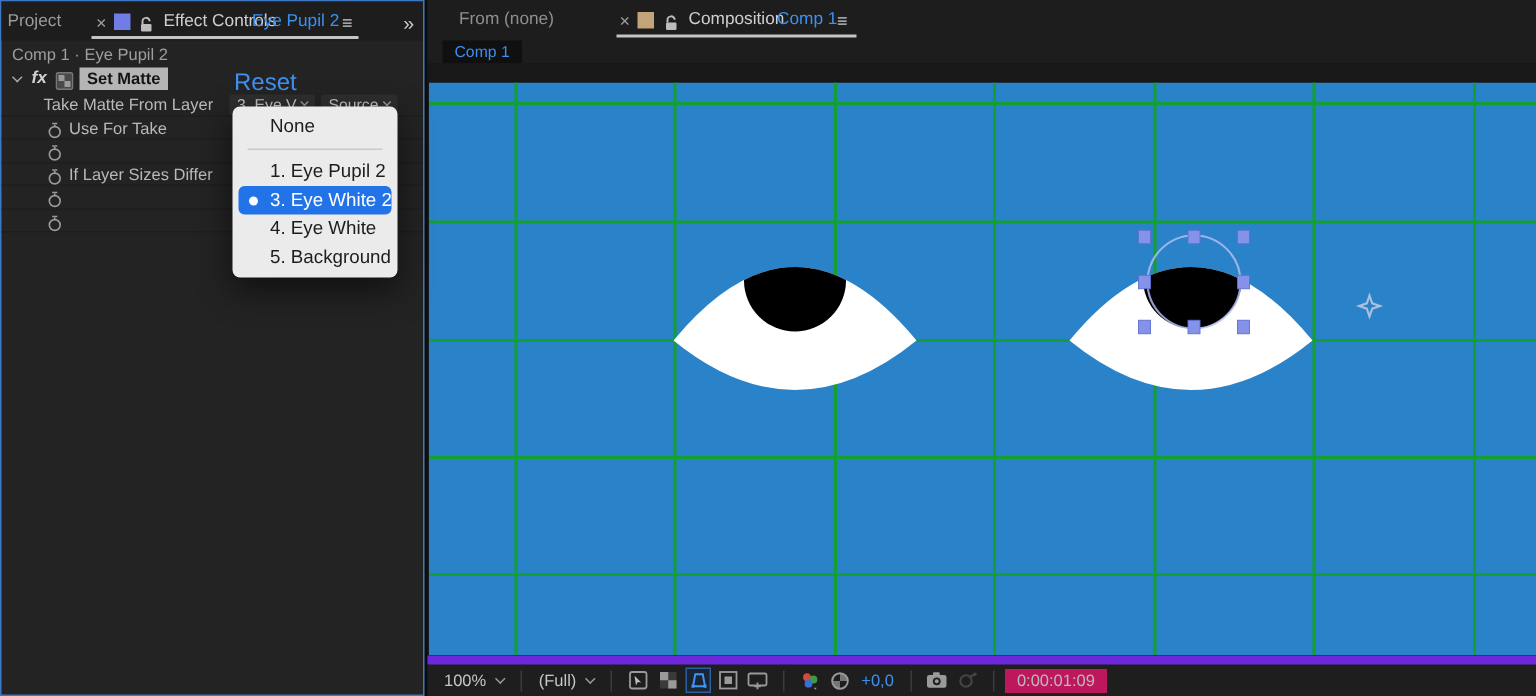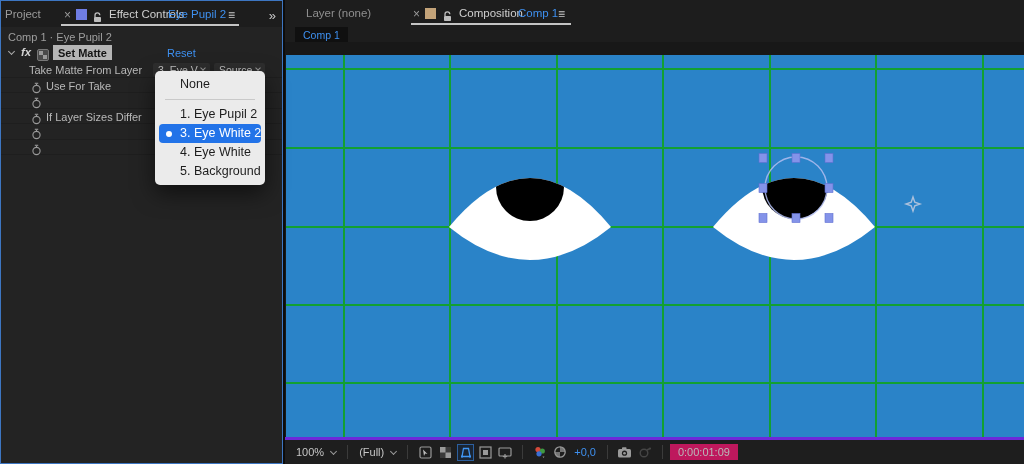--- a/index.html
+++ b/index.html
@@ -21,21 +21,21 @@
   .breadcrumb { position:absolute; left:7px; top:30px; font-size:11px; color:#9e9e9e; }
 
   .fxrow { position:absolute; left:0; top:44px; height:17px; width:100%; }
   .chev { display:inline-block; width:5px; height:5px; border-right:1.5px solid #aaa;
           border-bottom:1.5px solid #aaa; transform:rotate(45deg); }
   .fxrow .chev { position:absolute; left:8px; top:4px; }
   .fx-label { position:absolute; left:20px; top:1px; color:#d2d2d2; font-size:11.5px; font-style:italic; font-weight:bold; }
   .effect-ic { position:absolute; left:36px; top:2px; }
   .setmatte-box { position:absolute; left:52px; top:0; background:#b5b5b5; color:#141414;
                   font-size:11px; font-weight:bold; padding:1.5px 5px; }
-  .reset-link { position:absolute; left:166px; top:2px; font-size:11px; color:#3e90f0; }
+  .reset-link { position:absolute; left:155px; top:2px; font-size:16px; color:#3e90f0; }
 
   #param-rows { position:absolute; left:0; top:61px; right:0; }
   .prow { position:relative; height:15.5px; border-bottom:1px solid #1e1e1e; }
   .prow .sw { position:absolute; left:30px; top:2px; }
   .prow .plabel { position:absolute; left:45px; top:2px; font-size:11px; color:#b9b9b9; white-space:nowrap; }
   .prow.noSw .plabel { left:28px; }
   .valbox { position:absolute; top:1px; height:13.5px; background:#2e2e2e; border-radius:2px;
             color:#c3c3c3; font-size:10.5px; padding:1px 14px 0 5px; white-space:nowrap; overflow:hidden; }
   .valbox .chev { position:absolute; right:5px; top:3px; width:4px; height:4px; border-color:#9a9a9a; }
   .vb1 { left:152px; width:57px; } .vb2 { left:213px; width:51px; }
@@ -53,21 +53,21 @@
   #right-panel { left:285px; width:739px; background:#181818; }
   #right-panel .tabbar { height:26px; }
   .subtabrow { position:absolute; left:0; right:0; top:26px; height:16px; background:#1d1d1d; }
   .subtab { position:absolute; left:10px; top:1px; background:#101010; color:#3e90f0;
             font-size:10.5px; padding:1.5px 8px; }
   #viewer { position:absolute; left:0; right:0; top:42px; bottom:27px; background:#181818; overflow:hidden; }
   #comp-canvas { position:absolute; left:1px; top:13px; width:738px; height:382px; }
 
   
   #comp-toolbar { position:absolute; left:0; right:0; bottom:0; height:27px; background:#1e1e1e;
-                  border-top:3px solid #6d28d9; display:flex; align-items:center; font-size:11px; color:#c6c6c6; }
+                  border-top:6px solid #6d28d9; display:flex; align-items:center; font-size:11px; color:#c6c6c6; }
   .tsep { width:1px; height:14px; background:#3b3b3b; margin:0 7px; flex:none; }
   .ddl { display:flex; align-items:center; gap:7px; padding:0 4px; flex:none; }
   .ddl .chev { border-color:#9a9a9a; margin-top:-2px; }
   .tbicon { width:17px; height:17px; display:flex; align-items:center; justify-content:center;
             margin:0 1.5px; flex:none; border:1px solid transparent; }
   .tbicon.active { border-color:#2c5f9e; background:#1a2533; }
   .expo { color:#3e90f0; margin:0 4px; flex:none; }
   .timecode { background:#be185d; color:#b9b9b9; padding:2px 8px; font-size:11px; flex:none; }
 </style>
 </head>
@@ -160,21 +160,21 @@
       <div class="msep"></div>
       <div class="mitem"><span>1. Eye Pupil 2</span></div>
       <div class="mitem sel"><span class="dot"></span><span>3. Eye White 2</span></div>
       <div class="mitem"><span>4. Eye White</span></div>
       <div class="mitem"><span>5. Background</span></div>
     </div>
 </div>
 
 <div class="panel" id="right-panel">
   <div class="tabbar">
-    <span class="tabtxt" style="left:21px; color:#8f8f8f;">Layer (none)</span>
+    <span class="tabtxt" style="left:21px; color:#8f8f8f;">From (none)</span>
     <span class="tabtxt close-x" style="left:128px">×</span>
     <span class="swatch" style="left:140px; background:#c3a379;"></span>
     <span class="lockicon" style="left:158px">
       <svg width="10" height="11" viewBox="0 0 10 11">
           <path d="M2 5 V3.4 A2.4 2.4 0 0 1 6.8 3.2" fill="none" stroke="#bdbdbd" stroke-width="1.3"></path>
           <rect x="1" y="5" width="7" height="5" rx="0.8" fill="#bdbdbd"></rect>
         </svg>
     </span>
     <span class="tabtxt white" style="left:174px">Composition</span>
     <span class="tabtxt blue" style="left:233px">Comp 1</span>

